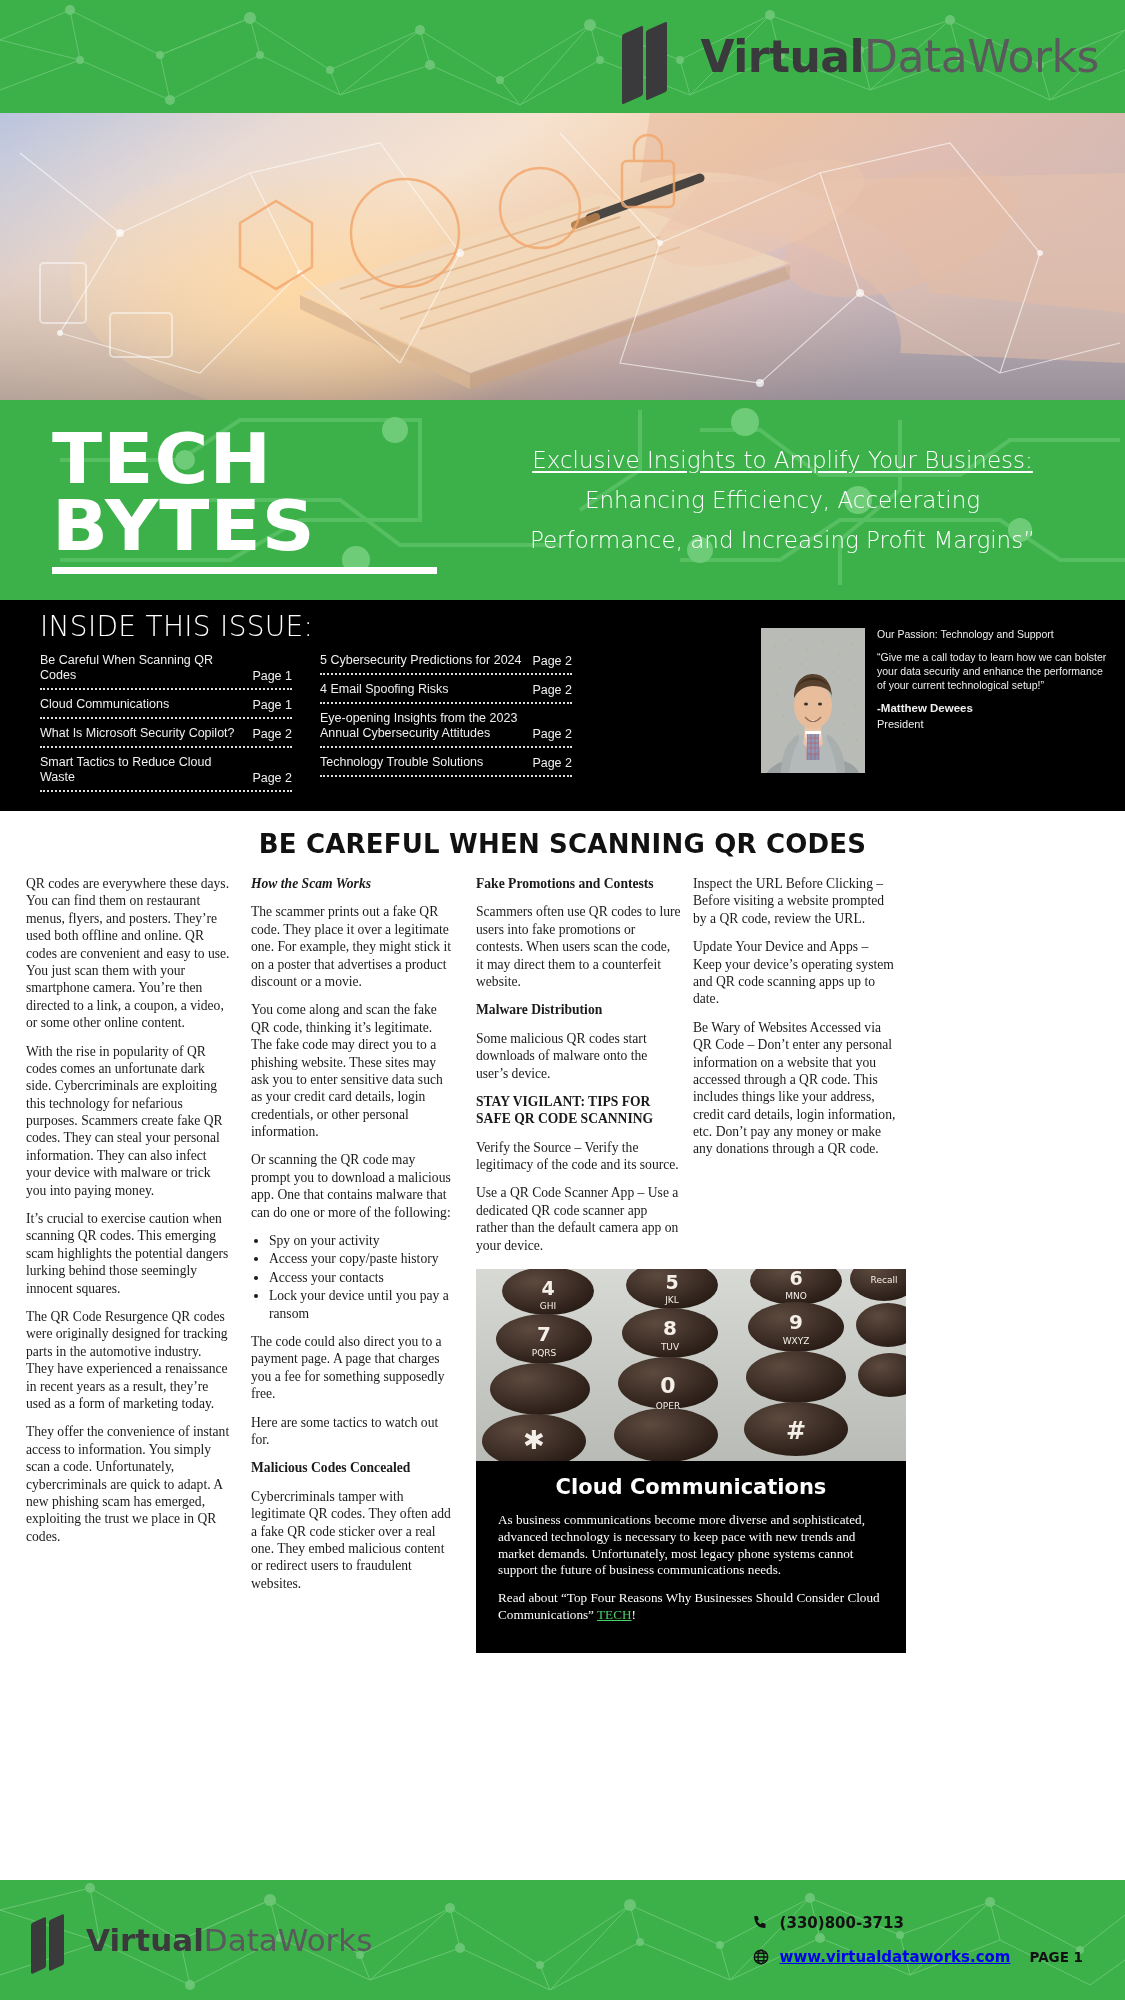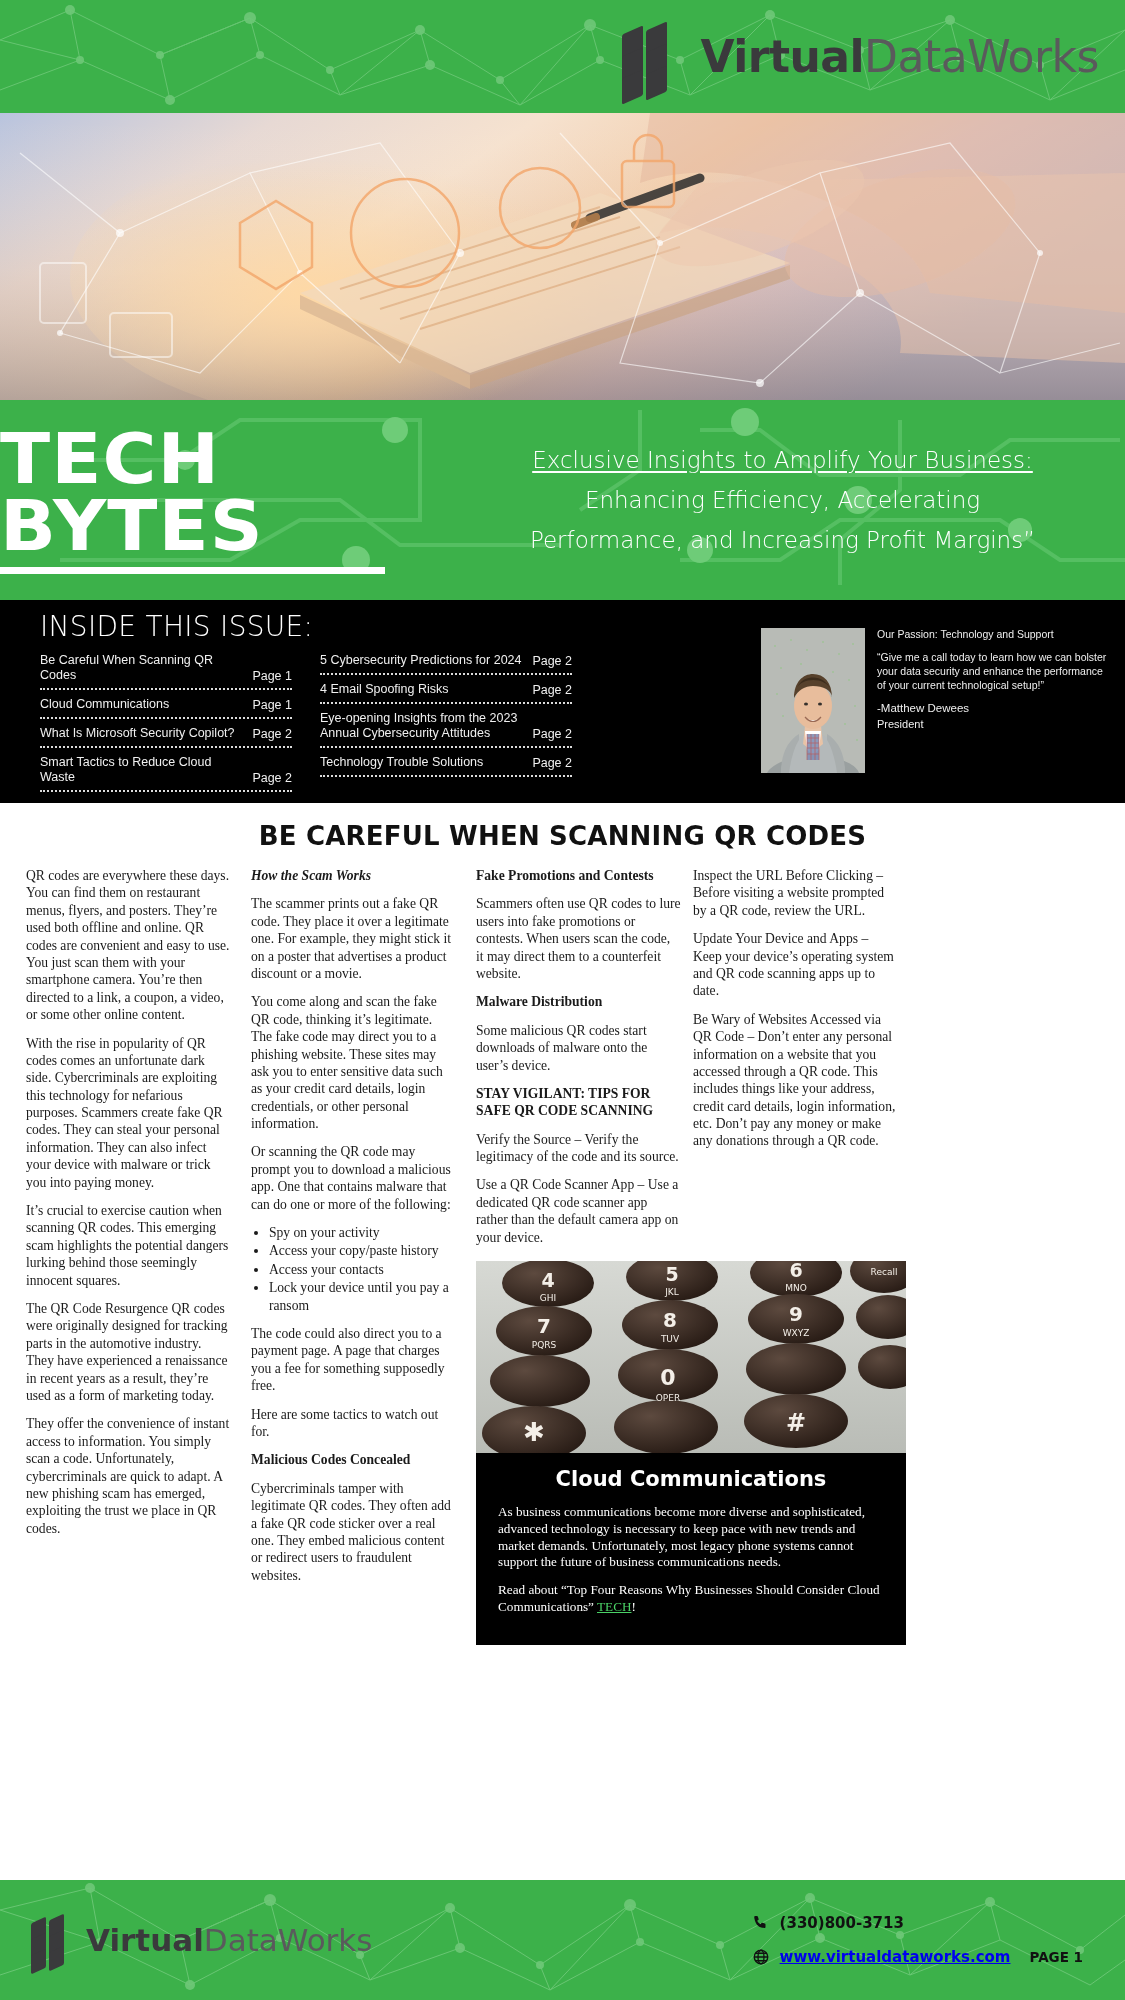--- a/index.html
+++ b/index.html
@@ -41,60 +41,60 @@
 
   
   .hero { flex: 0 0 287px; position: relative; overflow: hidden; background: #cfd3e0; }
   .hero-svg { position: absolute; inset: 0; width: 100%; height: 100%; }
 
   
   .title-band {
     flex: 0 0 200px; background: #3cb14a; position: relative; overflow: hidden;
     display: flex; align-items: center;
   }
-  .title-left { position: relative; z-index: 3; width: 470px; }
+  .title-left { position: relative; z-index: 3; padding-left: 52px; width: 470px; }
   .masthead {
     font-family: "DejaVu Sans", sans-serif;
     font-weight: bold; color: #fff; font-size: 70px; line-height: 0.95;
     letter-spacing: 1px;
     transform: scaleX(1.05); transform-origin: left center;
   }
   .masthead-rule { height: 7px; background: #fff; width: 385px; margin-top: 8px; }
   .tagline {
     position: relative; z-index: 3; color: #fff; text-align: center;
     flex: 1; padding-right: 30px; font-size: 23px; line-height: 1.75;
     font-family: "DejaVu Sans", sans-serif; font-weight: 300;
   }
   .tagline .tl-1 { text-decoration: underline; text-underline-offset: 3px; }
 
   
   .inside {
     flex: 0 0 144px; background: #000; color: #fff; position: relative;
-    padding: 10px 0 8px 0;
+    padding: 10px 0 16px 0;
   }
   .inside-title {
     font-family: "DejaVu Sans", sans-serif; font-weight: 300;
     font-size: 28px; padding-left: 40px; letter-spacing: .3px; margin-bottom: 6px;
   }
   .toc-wrap { display: flex; padding: 0 20px 0 40px; gap: 28px; }
   .toc-col { width: 252px; }
   .toc-row { position: relative; padding: 4px 0 3px 0; }
   .toc-line { display: flex; justify-content: space-between; align-items: flex-end; gap: 6px; }
   .toc-label { font-size: 12.5px; line-height: 1.2; color: #f0f0f0; }
   .toc-page { font-size: 12.5px; color: #f0f0f0; white-space: nowrap; }
   .toc-dots {
     border-bottom: 2px dotted #dcdcdc; height: 1px; margin-top: 5px; width: 100%;
   }
   .bio-block {
     position: absolute; right: 16px; top: 28px; display: flex; gap: 12px; width: 348px;
   }
   .bio-photo { width: 104px; height: 145px; flex: 0 0 104px; position: relative; overflow: hidden; background:#b9bcb8; }
   .bio-text { font-size: 10.5px; line-height: 1.32; color: #efefef; }
   .bio-text p { margin-bottom: 9px; }
-  .bio-name { font-weight: normal; font-size: 11.5px; }
+  .bio-name { font-weight: bold; font-size: 11.5px; }
   .bio-role { font-size: 11px; }
 
   
   .article { flex: 1 1 auto; position: relative; background: #fff; padding: 0 26px; }
   .article-head {
     text-align: center; font-family: "DejaVu Sans", sans-serif; font-weight: bold;
     font-size: 26px; letter-spacing: .2px; color: #111; padding: 18px 0 16px 0;
   }
   .cols { display: flex; gap: 20px; }
   .col { width: 205px; font-family: "Liberation Serif", serif; font-size: 13.6px; line-height: 1.28; color: #1a1a1a; }

